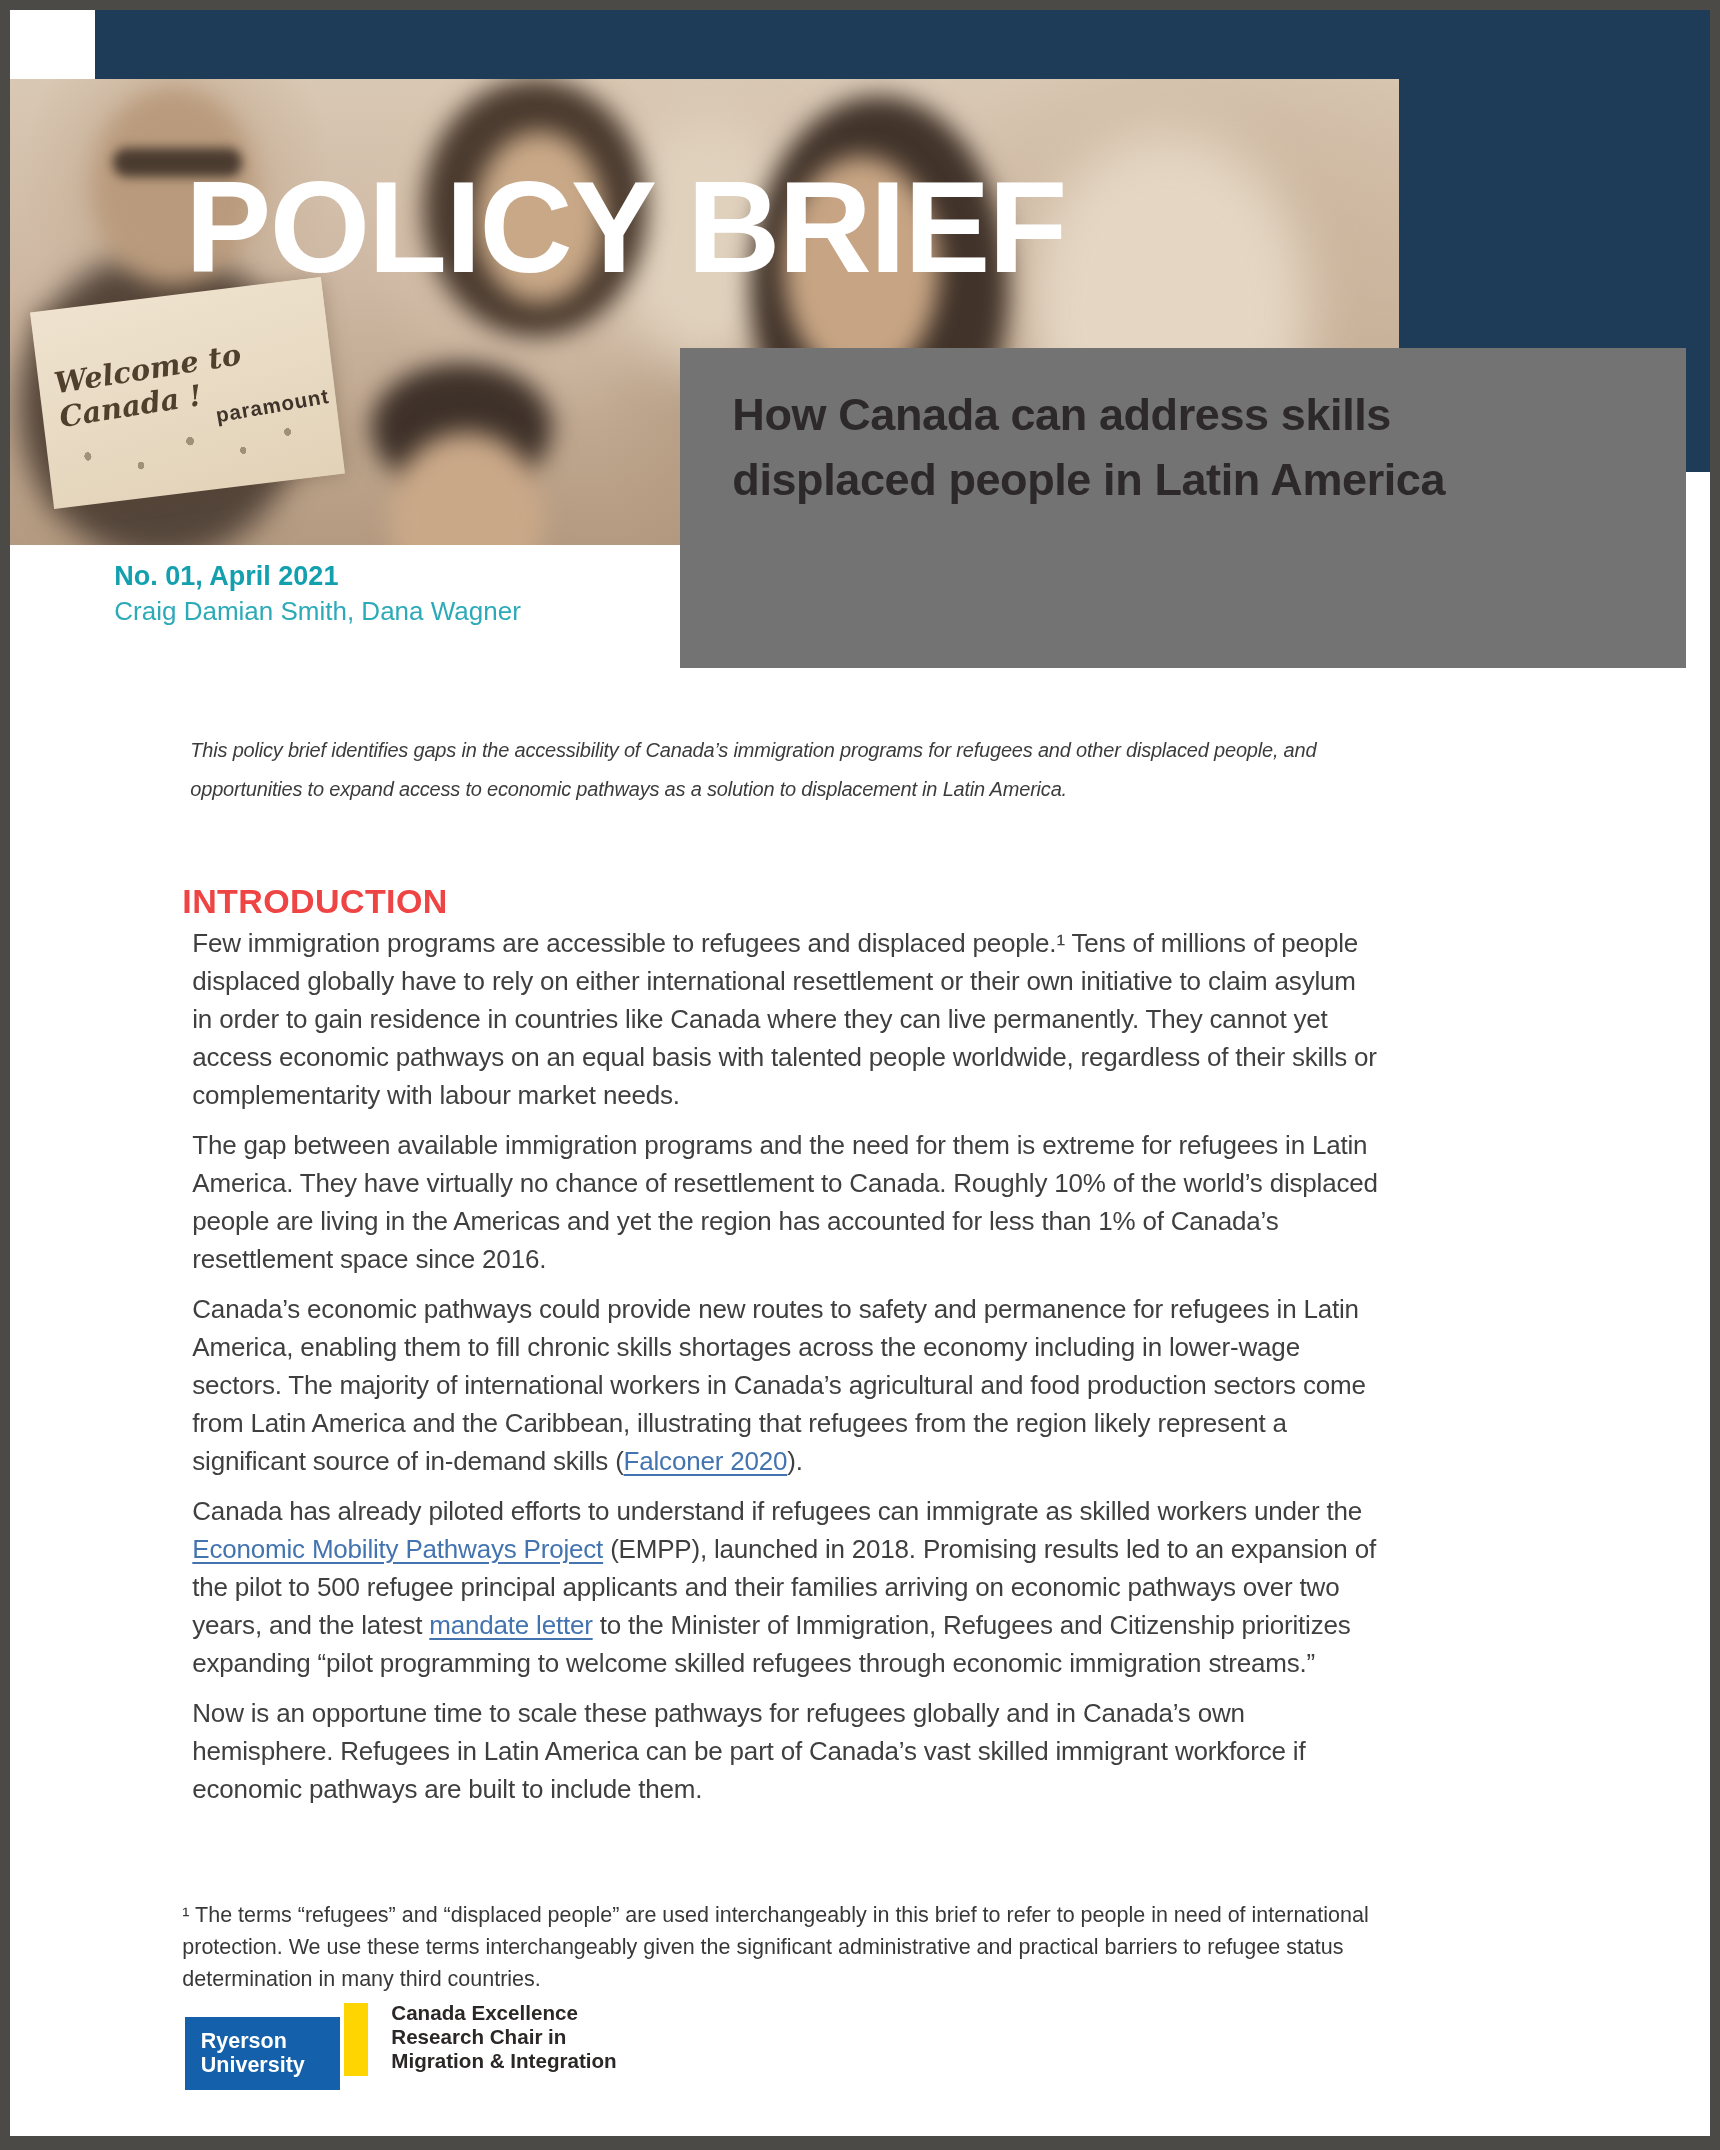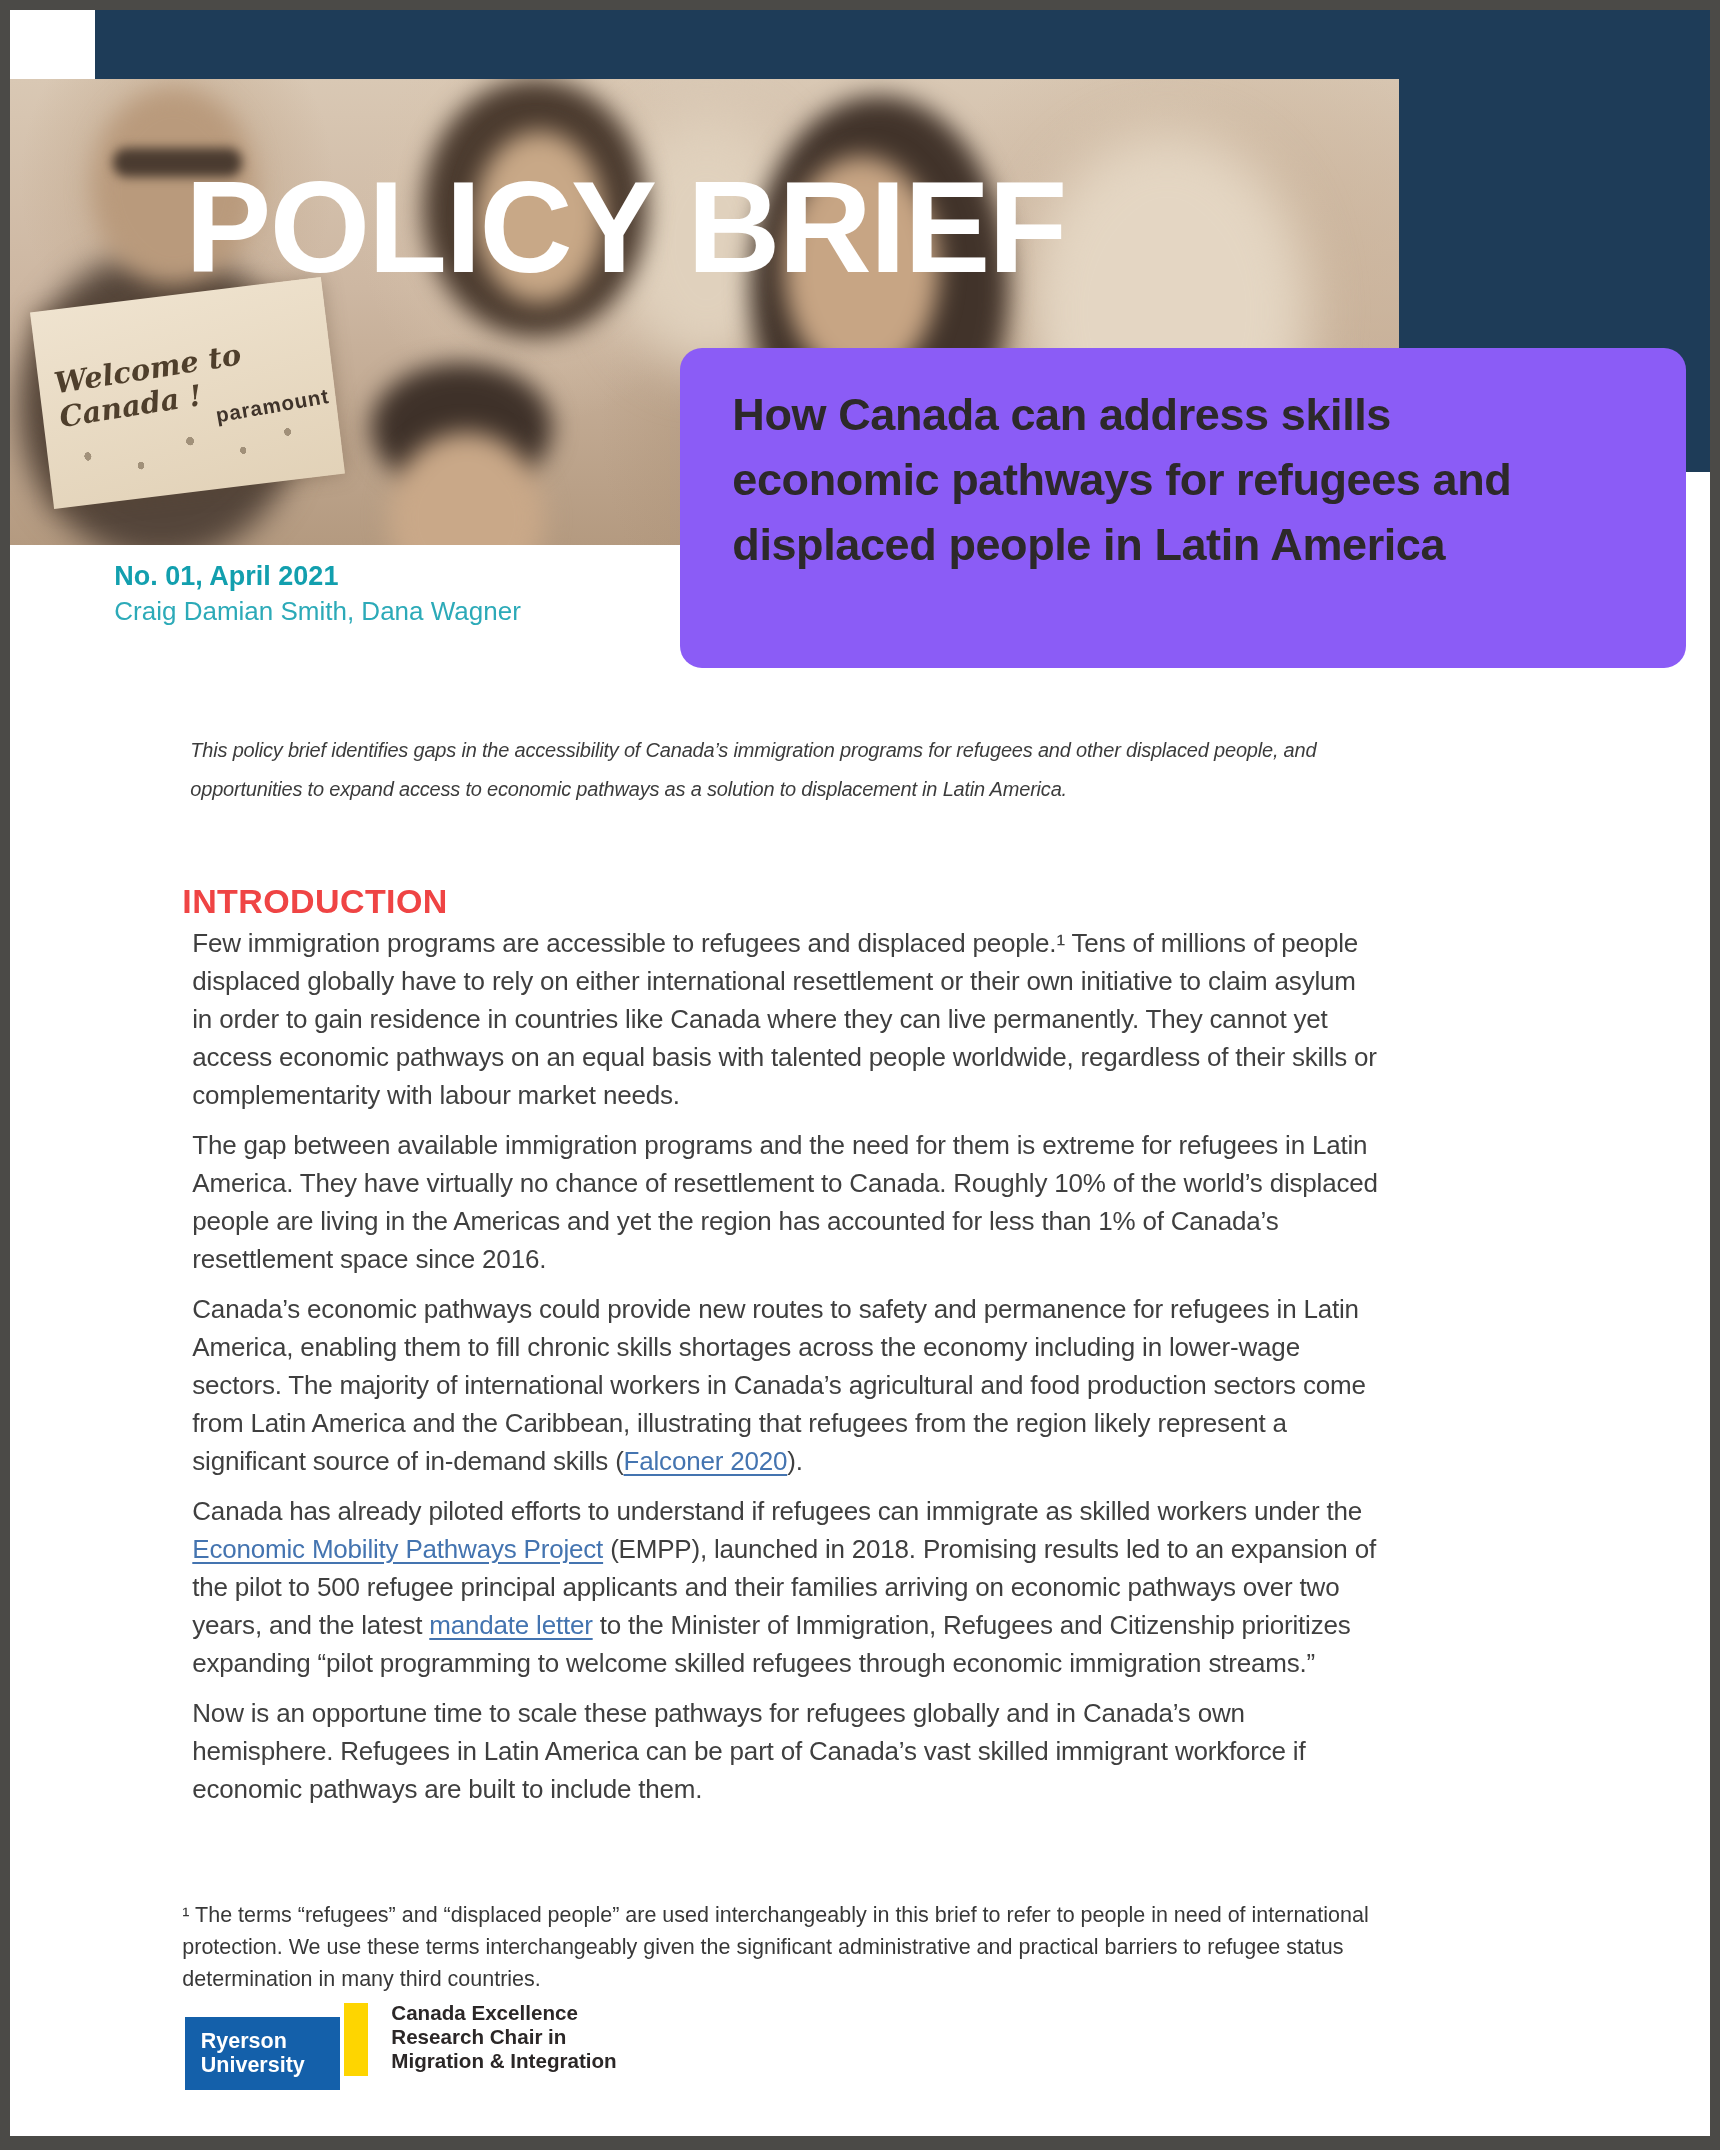--- a/index.html
+++ b/index.html
@@ -45,22 +45,22 @@
                    radial-gradient(7.7px 8.6px at 72% 65%, #6a5842 40%, transparent 42%),
                    radial-gradient(8.6px 9.5px at 90% 40%, #6a5842 40%, transparent 42%);
         opacity:.55;}
   .paramount{position:absolute;left:172px;top:110px;font-size:20.6px;font-weight:700;color:#3f332a;
         transform:rotate(-3deg);letter-spacing:0.9px;}
 
   .masthead{position:absolute;left:175px;top:153px;font-size:129px;font-weight:700;color:#ffffff;
         letter-spacing:-1.7px;line-height:1;white-space:nowrap;}
 
   
-  .teal-box{position:absolute;left:670px;top:338px;width:1006px;height:320px;background:#8b5cf6;
-        padding:34px 34px 0 52px;border-radius:22px;}
+  .teal-box{position:absolute;left:670px;top:338px;width:1006px;height:320px;background:#737373;
+        padding:34px 34px 0 52px;}
   .teal-box .line{display:block;font-size:45px;line-height:65px;font-weight:700;color:#2d292a;
         letter-spacing:-0.4px;white-space:nowrap;}
 
   .issue{position:absolute;left:104px;top:551px;font-size:27px;font-weight:700;color:#129fae;}
   .authors{position:absolute;left:104px;top:586px;font-size:26px;font-weight:400;color:#2caab8;}
 
   
   .abstract{position:absolute;left:172px;top:721px;width:1196px;
         font-size:20px;line-height:39px;font-style:italic;color:#3c3c3c;letter-spacing:-0.2px;margin-left:8px;}
   .section-heading{position:absolute;left:172px;top:872px;font-size:34px;font-weight:700;
@@ -107,21 +107,20 @@
         <div class="sign-script">Welcome to Canada !</div>
         <div class="sign-dots"></div>
       </div>
     </div>
 
     <div class="masthead">POLICY BRIEF</div>
 
     <div class="teal-box">
       <div id="brief-title">
           <span class="line">How Canada can address skills</span>
-          <span class="line">economic pathways for refugees and</span>
           <span class="line">displaced people in Latin America</span>
         </div>
     </div>
 
     <div class="issue">No. 01, April 2021</div>
     <div class="authors">Craig Damian Smith, Dana Wagner</div>
 
     <div class="abstract">This policy brief identifies gaps in the accessibility of Canada’s immigration programs for refugees and other displaced people, and opportunities to expand access to economic pathways as a solution to displacement in Latin America.</div>
 
     <div class="section-heading">INTRODUCTION</div>

